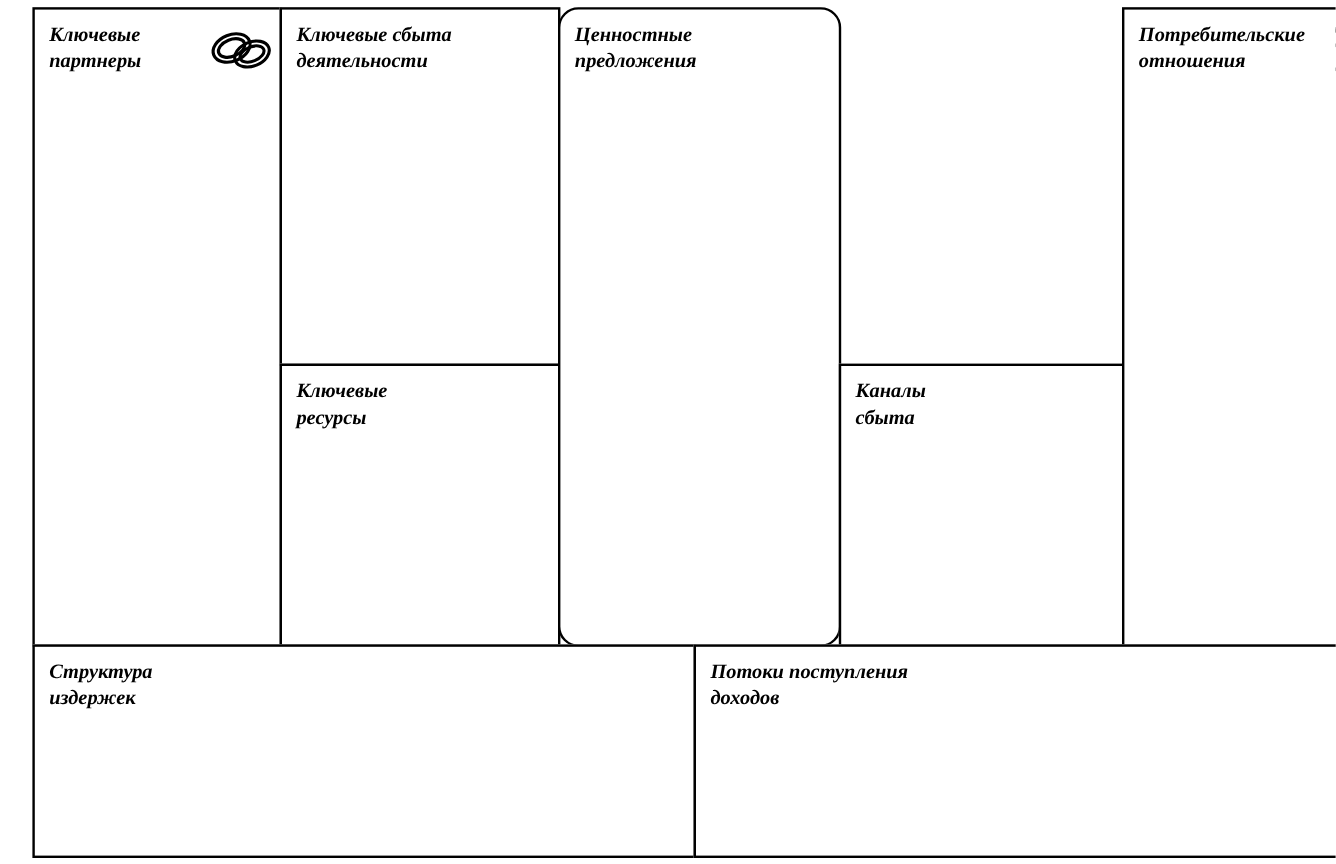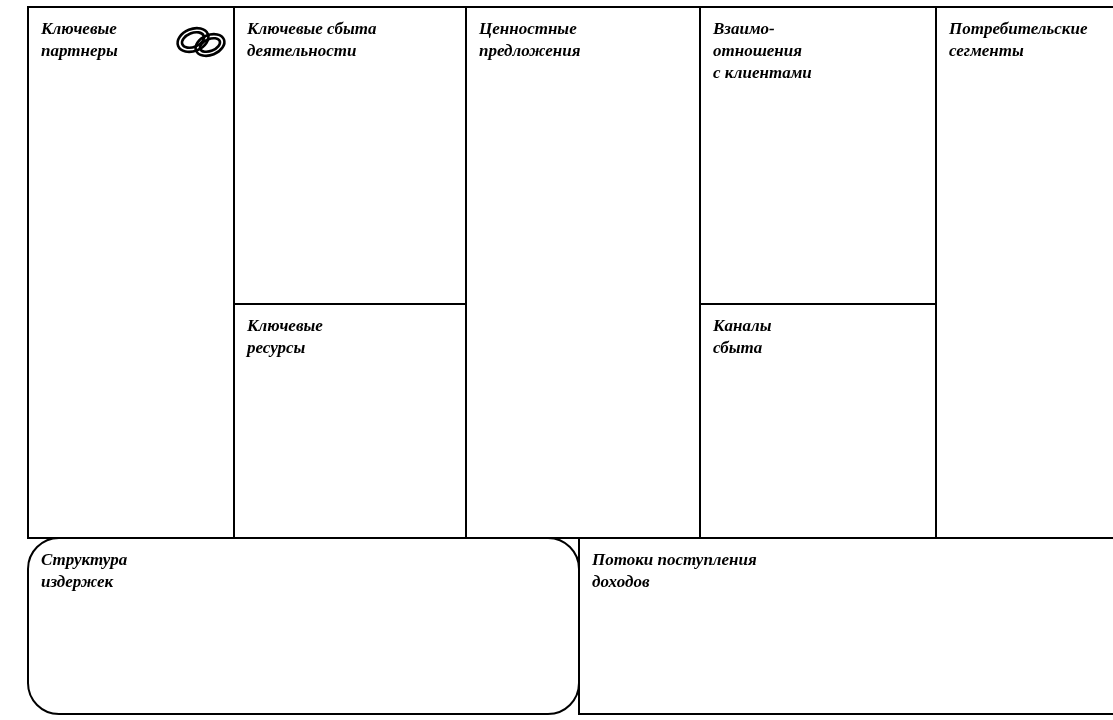--- a/index.html
+++ b/index.html
@@ -39,25 +39,25 @@
   .icon {
     position: absolute;
   }
   .icon svg {
     display: block;
   }
   
   #cell-partners   { left: 4px;   top: 6px;   width: 208px; height: 533px; }
   #cell-activities { left: 210px; top: 6px;   width: 234px; height: 299px; }
   #cell-resources  { left: 210px; top: 303px; width: 234px; height: 236px; }
-  #cell-value      { left: 442px; top: 6px;   width: 236px; height: 533px; }
+  #cell-value      { left: 442px; top: 6px;   width: 236px; height: 533px; border-radius: 17px; }
   #cell-relations  { left: 676px; top: 6px;   width: 238px; height: 299px; }
   #cell-channels   { left: 676px; top: 303px; width: 238px; height: 236px; padding-left: 28px; }
   #cell-segments   { left: 912px; top: 6px;   width: 197px; height: 533px; }
-  #cell-costs      { left: 4px;   top: 537px; width: 553px; height: 178px; border-radius: 32px; }
+  #cell-costs      { left: 4px;   top: 537px; width: 553px; height: 178px; }
   #cell-revenue    { left: 555px; top: 537px; width: 596px; height: 178px; }
 
   
   #icon-rings      { left: 140px; top: 10px; }
   #icon-worker     { left: 365px; top: 8px; }
   #icon-toolbox    { left: 362px; top: 308px; }
   #icon-gift       { left: 595px; top: 8px; }
 
   .title-segments { max-width: 160px; }
   .title-wide { max-width: 320px; }
@@ -158,36 +158,30 @@
           <path d="M22 16 L22 48"></path>
           <path d="M8 28 L40 28"></path>
 
           <path d="M40 28 L54 20"></path>
           <path d="M47 12 L47 44"></path>
         </g>
       </svg>
     </div>
   </div>
 
-  <div class="cell" id="cell-relations">
-    <div class="cell-title">Взаимо-
-отношения
-с клиентами</div>
-
-  </div>
 
   <div class="cell" id="cell-channels">
     <div class="cell-title">Каналы
 сбыта</div>
 
   </div>
 
   <div class="cell" id="cell-segments">
     <div class="cell-title title-segments">Потребительские
-сегменты</div>
+отношения</div>
 
   </div>
 
   <div class="cell" id="cell-costs">
     <div class="cell-title">Структура
 издержек</div>
 
   </div>
 
   <div class="cell" id="cell-revenue">

